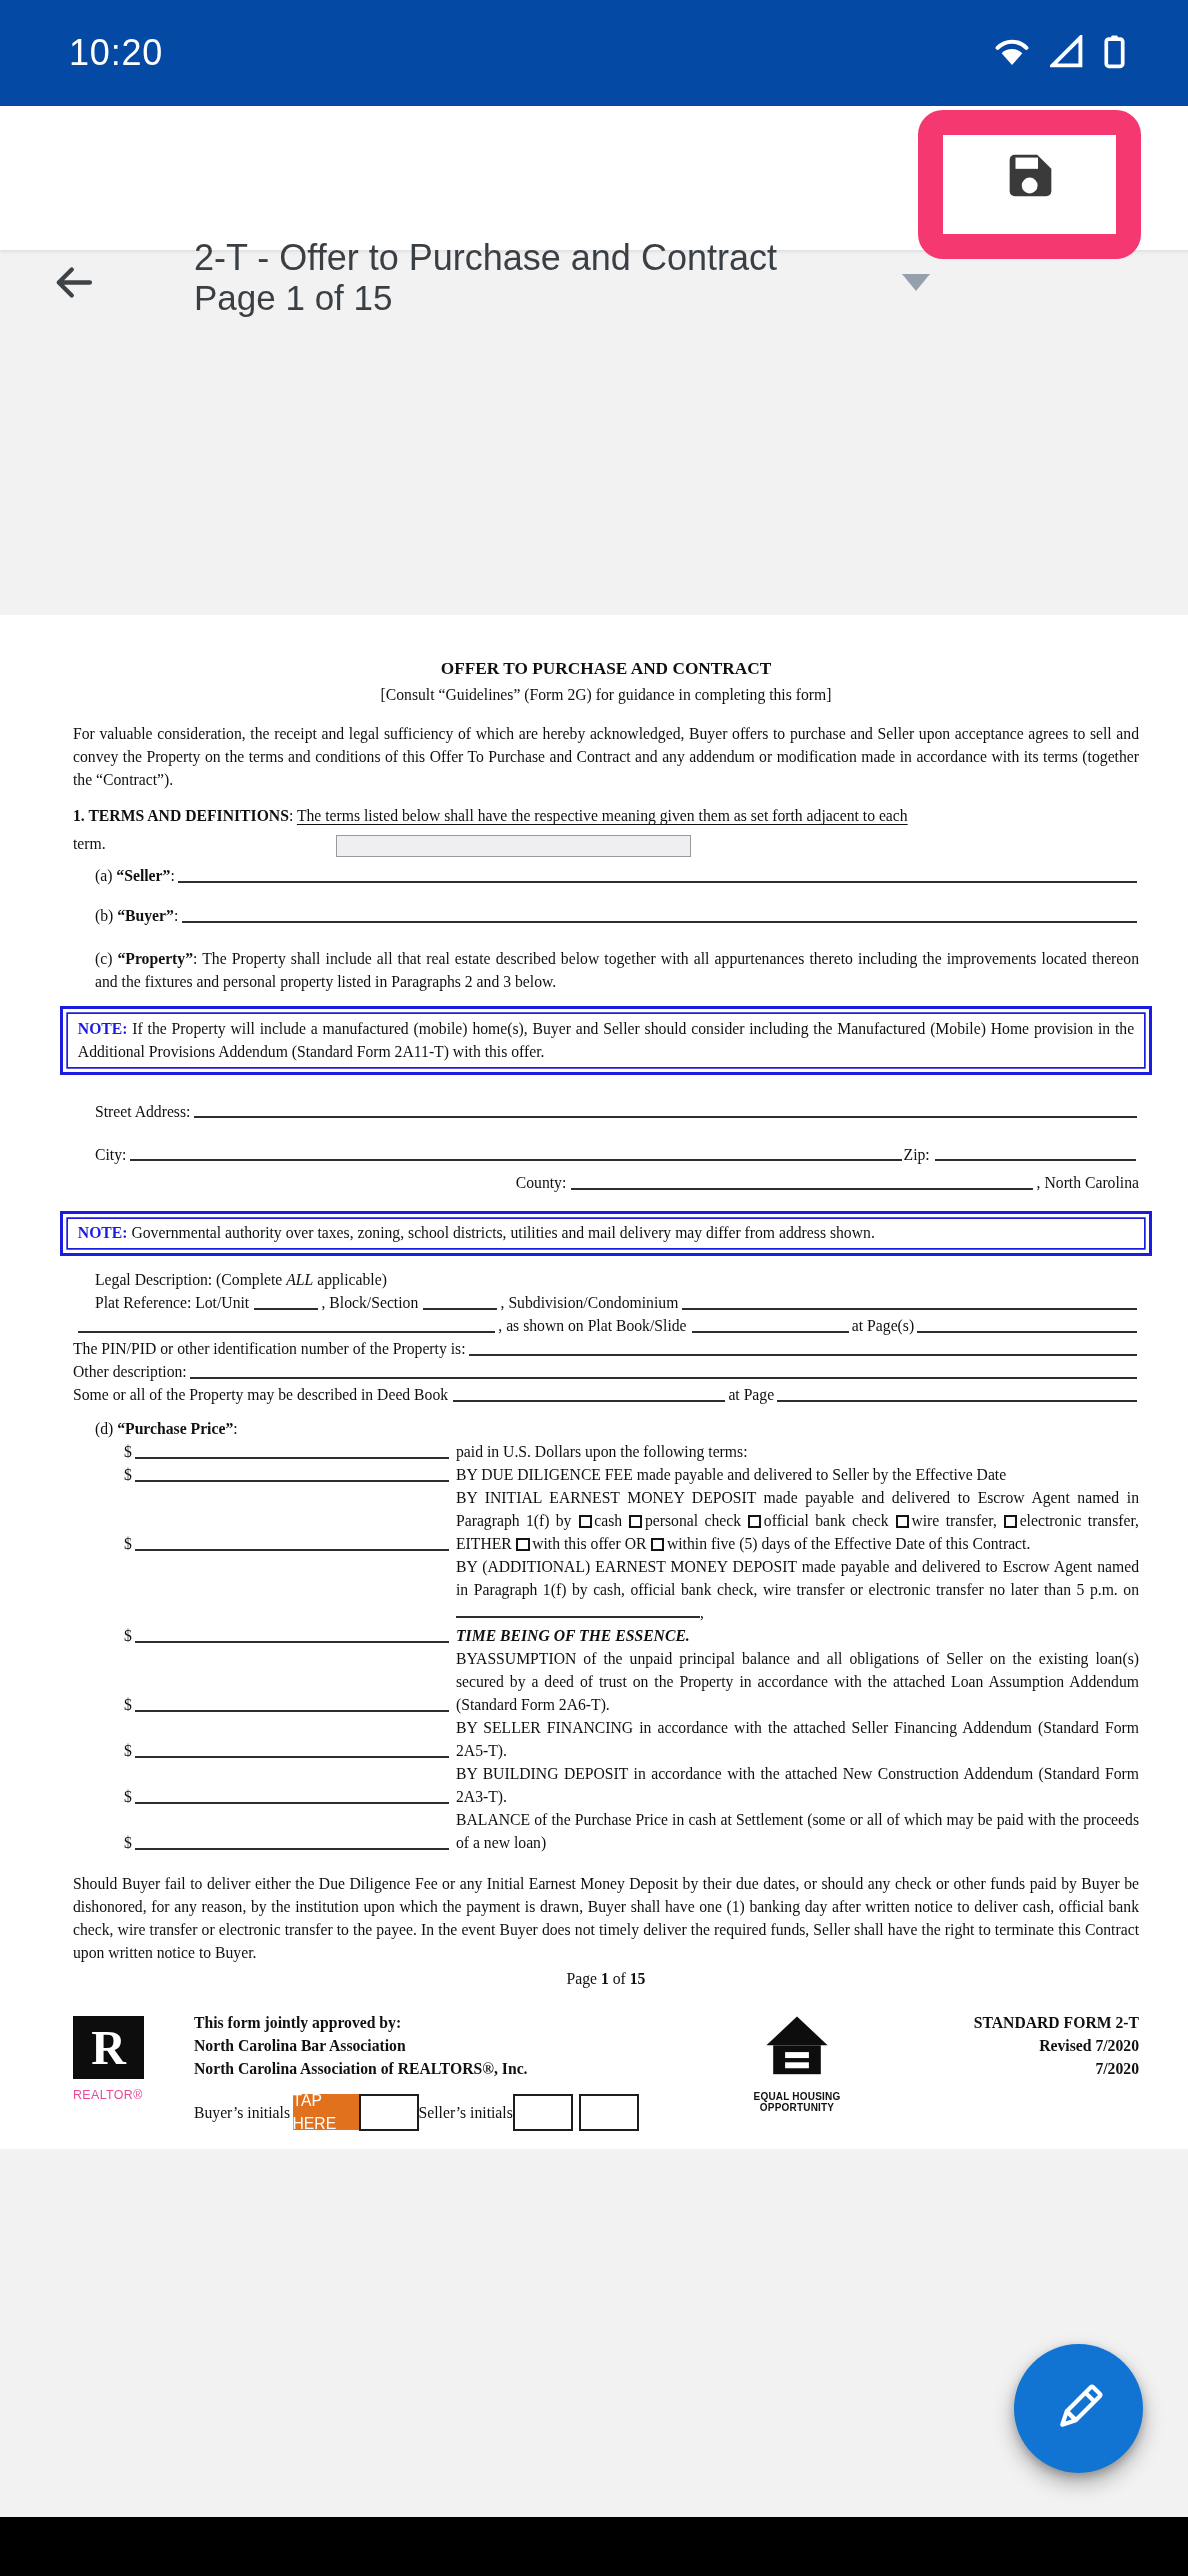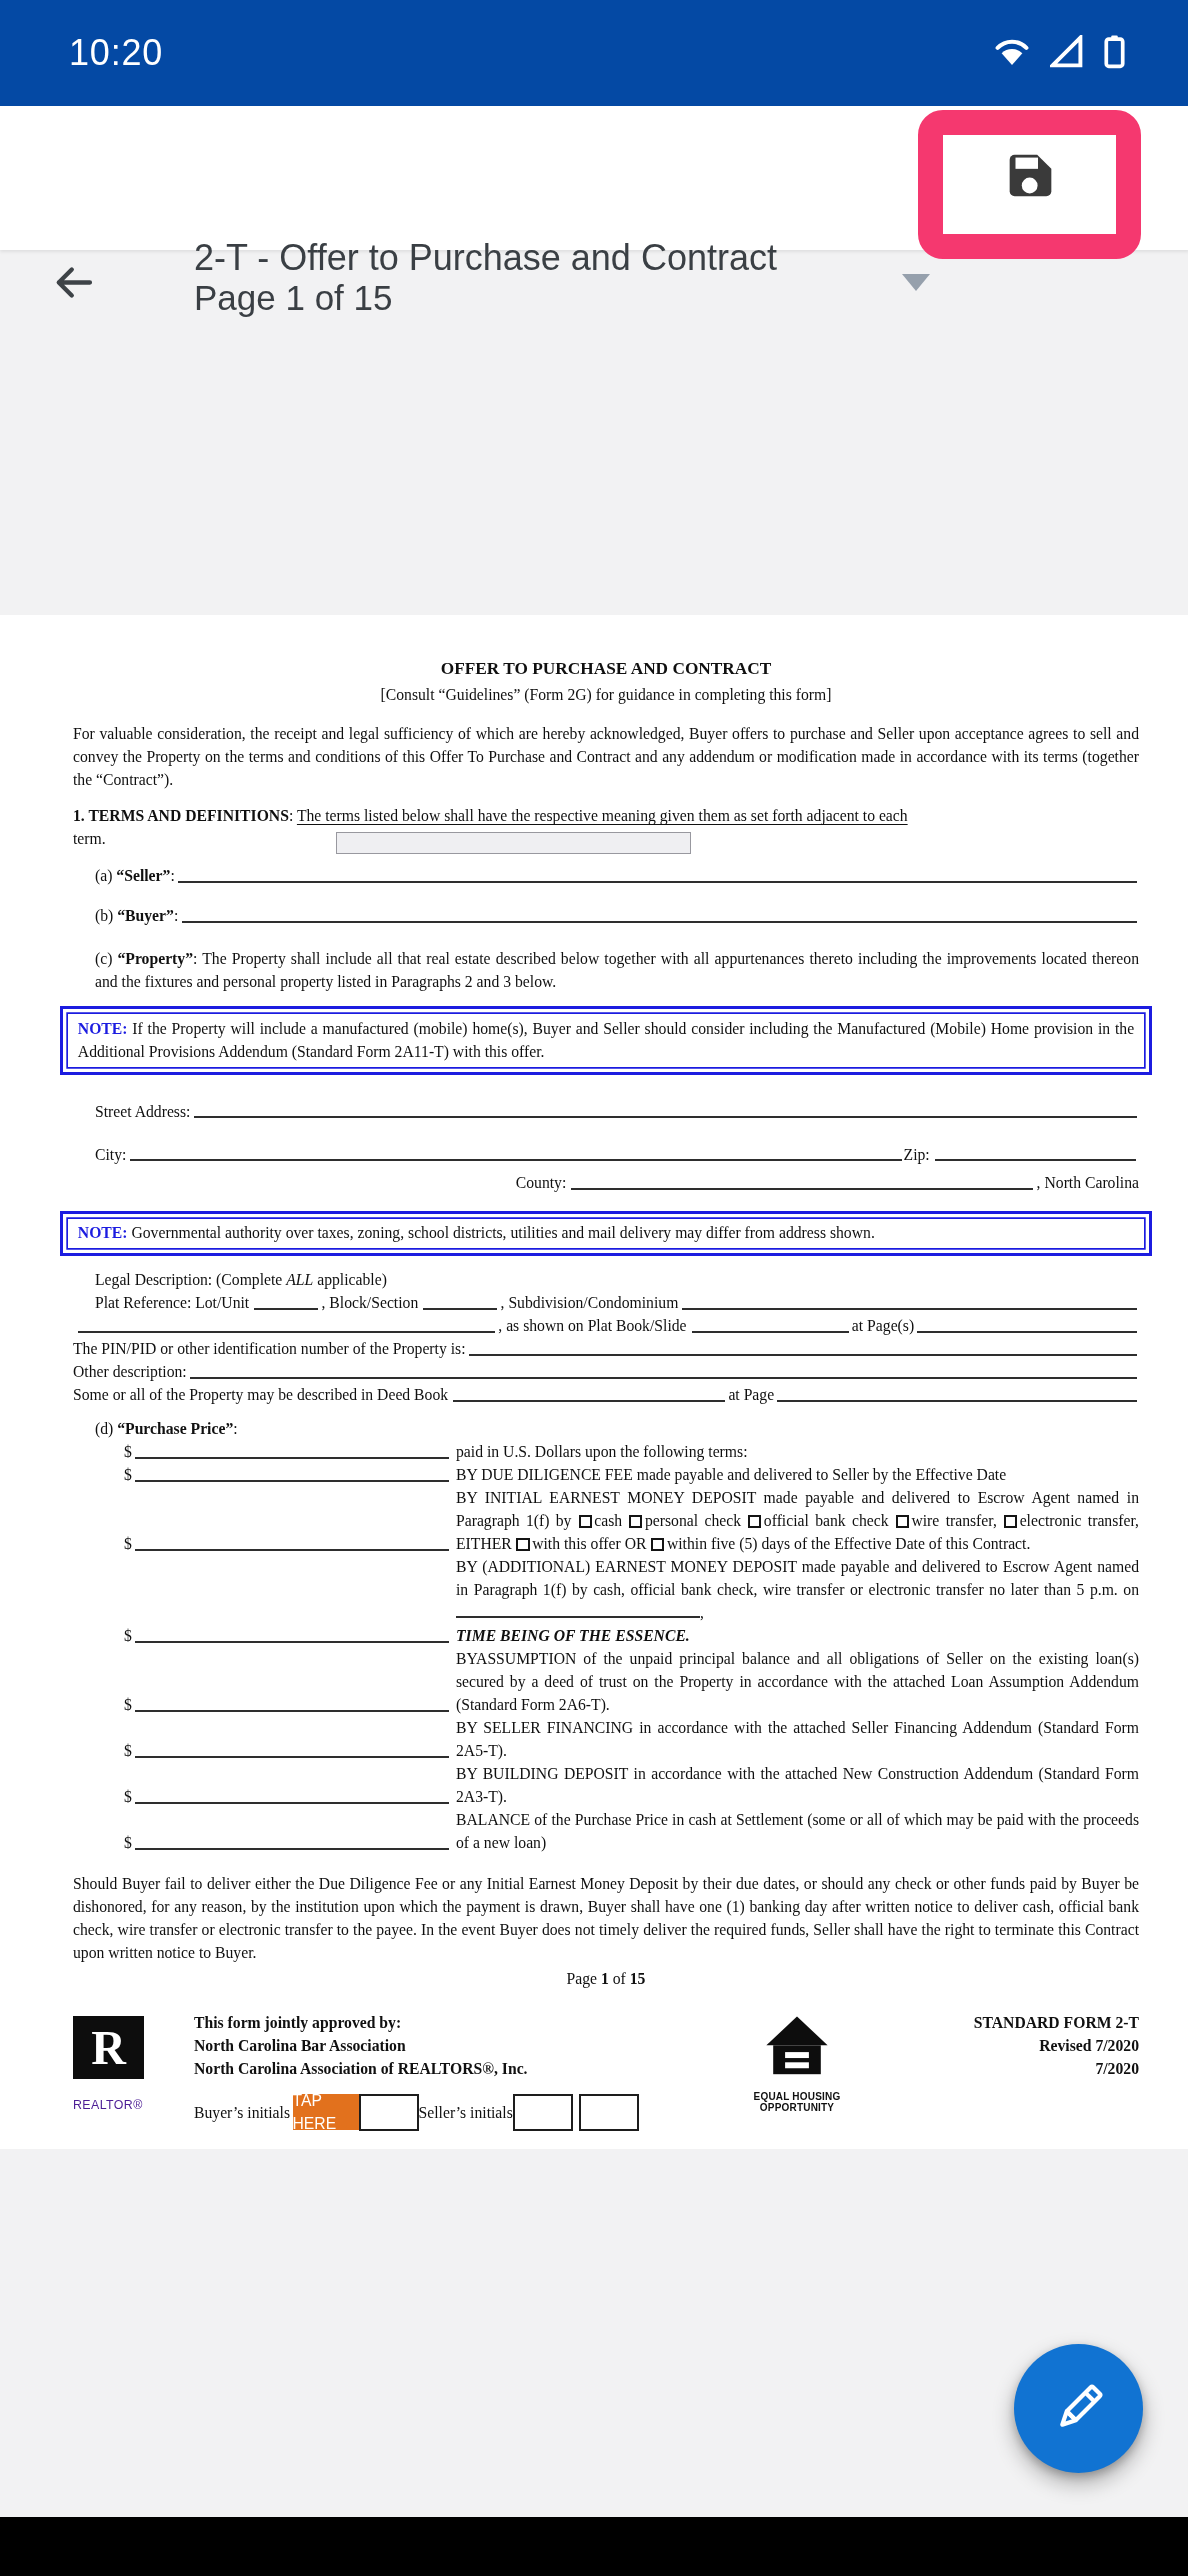--- a/index.html
+++ b/index.html
@@ -45,40 +45,40 @@
   .fu{text-decoration:underline;text-underline-offset:2.5px}
   .fn{font-weight:bold;color:var(--note-blue)}
   .center{text-align:center}
   .title21{font-size:17.3px;line-height:25px}
   .para{text-align:justify}
   .fline{display:flex;align-items:flex-end}
   .fline span{white-space:pre}
   .fill{flex:1 1 auto;min-width:23px;border-bottom:2.1px solid #2E2E2E;margin:0 1.7px 4.1px 3.3px}
   .fline .blank{margin:0 3.3px 4.1px 5px;height:auto}
   .blank{display:inline-block;height:.95em;border-bottom:2.1px solid #2E2E2E;vertical-align:baseline}
-  .termrow{display:flex;align-items:flex-start;height:33px}
+  .termrow{display:flex;align-items:center;height:33px}
   .grayfield{width:355px;height:22px;background:#EFEFF2;border:1.7px solid #98989F;
     margin-left:230px;margin-top:5px;cursor:text}
   .notebox{border:3.3px solid var(--note-blue);
     box-shadow:inset 0 0 0 3.3px #fff,inset 0 0 0 5px var(--note-blue);
     padding:7.4px 15px 9px;margin:13.2px -13.2px 0 -13.2px;text-align:justify}
   .price{display:flex}
   .pl{flex:0 0 383px;display:flex;align-items:flex-end;padding-left:51px}
   .pl .fill{margin-right:6.6px}
   .pr{flex:1;text-align:justify}
   .cb{display:inline-block;width:13.2px;height:13.2px;border:2.1px solid #141414;
     margin:0 2.5px 0 0.8px;vertical-align:-1.7px}
 
   
   .docfooter{display:flex;margin-top:21.5px}
   .rcol{width:121px;padding-top:5px}
   .rbox{width:71px;height:63px;background:#0D0D0D;color:#fff;display:flex;align-items:center;
     justify-content:center;font-weight:bold;font-size:48px;font-family:"Liberation Serif",serif}
   .rlabel{font-family:"Liberation Sans",sans-serif;font-size:12.4px;letter-spacing:0.4px;
-    color:#4c1d95;margin-top:15px}
+    color:#ec4899;margin-top:5px}
   .fcenter{width:545px}
   .fc-line{font-weight:bold}
   .initrow{display:flex;align-items:center;margin-top:11.6px;height:40px}
   .tapbox{width:66px;height:36px;background:var(--orange);color:#fff;
     font-family:"Liberation Sans",sans-serif;font-size:15.7px;display:flex;align-items:center;
     justify-content:center;margin-left:2.5px;cursor:pointer}
   .ibox{width:60px;height:37px;border:2.1px solid #1D1D1D;background:#fff;cursor:pointer}
   .ibox + .ibox{margin-left:6.6px}
   .eho{width:116px;text-align:center;font-family:"Liberation Sans",sans-serif;padding-top:1.7px}
   .eho-label{font-size:10px;font-weight:bold;line-height:11px;letter-spacing:0.2px;margin-top:4.1px}

